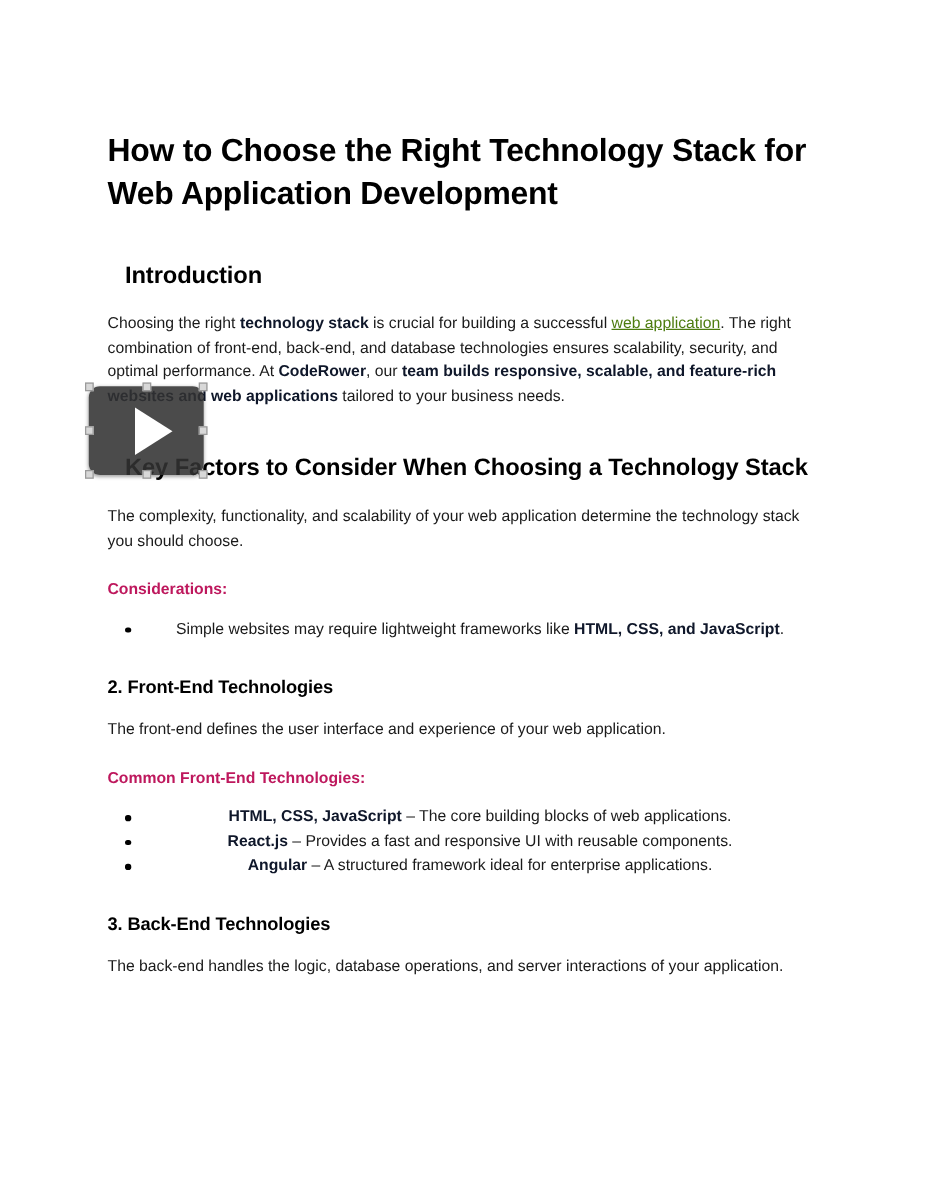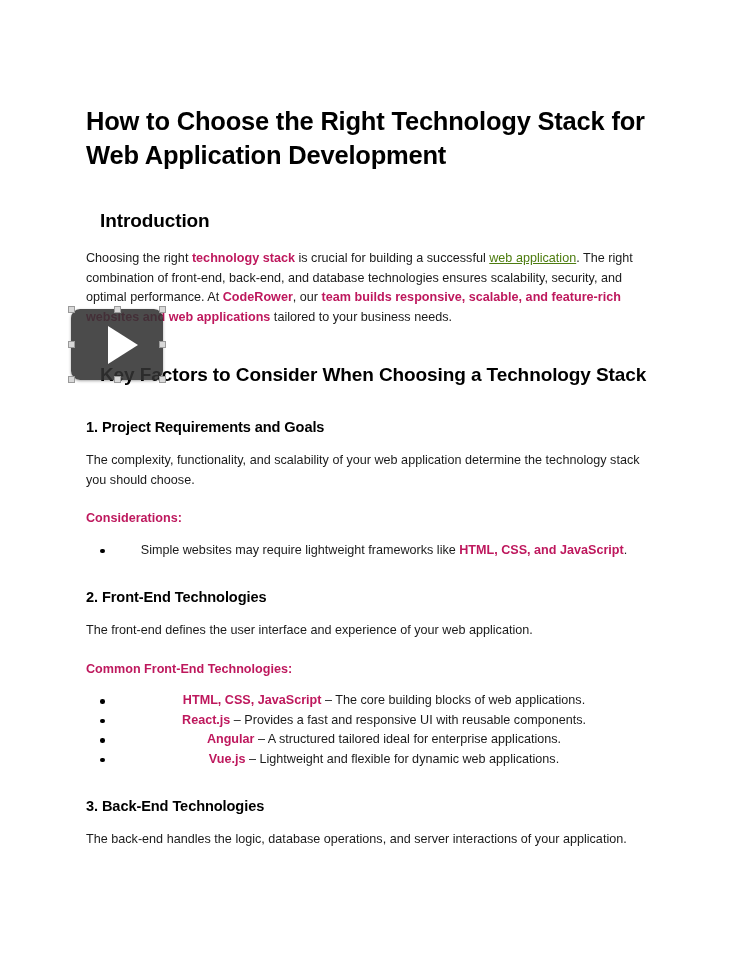--- a/index.html
+++ b/index.html
@@ -99,21 +99,21 @@
   ul.bullets li::before {
     content: "";
     position: absolute;
     left: -16px;
     top: 8px;
     width: 4.5px;
     height: 4.5px;
     background: #000;
     border-radius: 50%;
   }
-  b, strong { font-weight: bold; color: #be185d; }
+  b, strong { font-weight: bold; color: #0f172a; }
 
   a.doc-link {
     color: #4d7c0f;
     text-decoration: underline;
   }
 
   
   .play-overlay {
     position: absolute;
     left: 68px;
@@ -167,35 +167,33 @@
   <div class="content">
 
     <h1 class="doc-title">How to Choose the Right Technology Stack for Web Application Development</h1>
 
     <h2 class="section-title">Introduction</h2>
 
     <p class="body-text first"><span>Choosing the right </span><b>technology stack</b><span> is crucial for building a successful </span><a class="doc-link" href="#">web application</a><span>. The right combination of front-end, back-end, and database technologies ensures scalability, security, and optimal performance. At </span><b>CodeRower</b><span>, our </span><b>team builds responsive, scalable, and feature-rich websites and web applications</b><span> tailored to your business needs.</span></p>
 
     <h2 class="section-title tight">Key Factors to Consider When Choosing a Technology Stack</h2>
 
-    <h3 class="sub-title">1. Project Requirements and Goals</h3>
     <p class="body-text">The complexity, functionality, and scalability of your web application determine the technology stack you should choose.</p>
     <p class="lead-label">Considerations:</p>
     <ul class="bullets">
       <li><span>Simple websites may require lightweight frameworks like </span><b>HTML, CSS, and JavaScript</b><span>.</span></li>
     </ul>
 
     <h3 class="sub-title">2. Front-End Technologies</h3>
     <p class="body-text">The front-end defines the user interface and experience of your web application.</p>
     <p class="lead-label">Common Front-End Technologies:</p>
     <ul class="bullets">
       <li><b>HTML, CSS, JavaScript</b><span> – The core building blocks of web applications.</span></li>
       <li><b>React.js</b><span> – Provides a fast and responsive UI with reusable components.</span></li>
-      <li><b>Angular</b><span> – A structured tailored ideal for enterprise applications.</span></li>
-      <li><b>Vue.js</b><span> – Lightweight and flexible for dynamic web applications.</span></li>
+      <li><b>Angular</b><span> – A structured framework ideal for enterprise applications.</span></li>
     </ul>
 
     <h3 class="sub-title">3. Back-End Technologies</h3>
     <p class="body-text">The back-end handles the logic, database operations, and server interactions of your application.</p>
 
   </div>
 
   <div class="play-overlay">
     <div class="play-box">
       <div class="play-triangle"></div>

